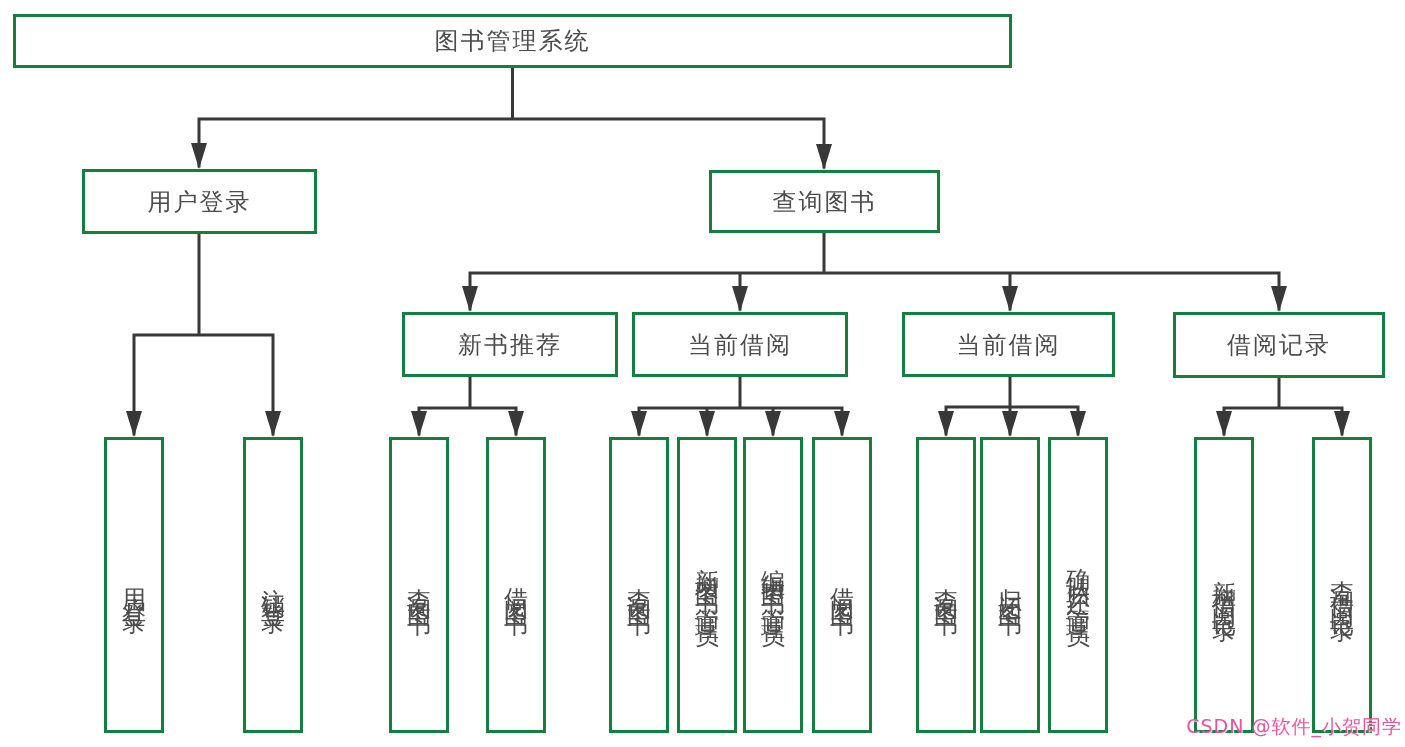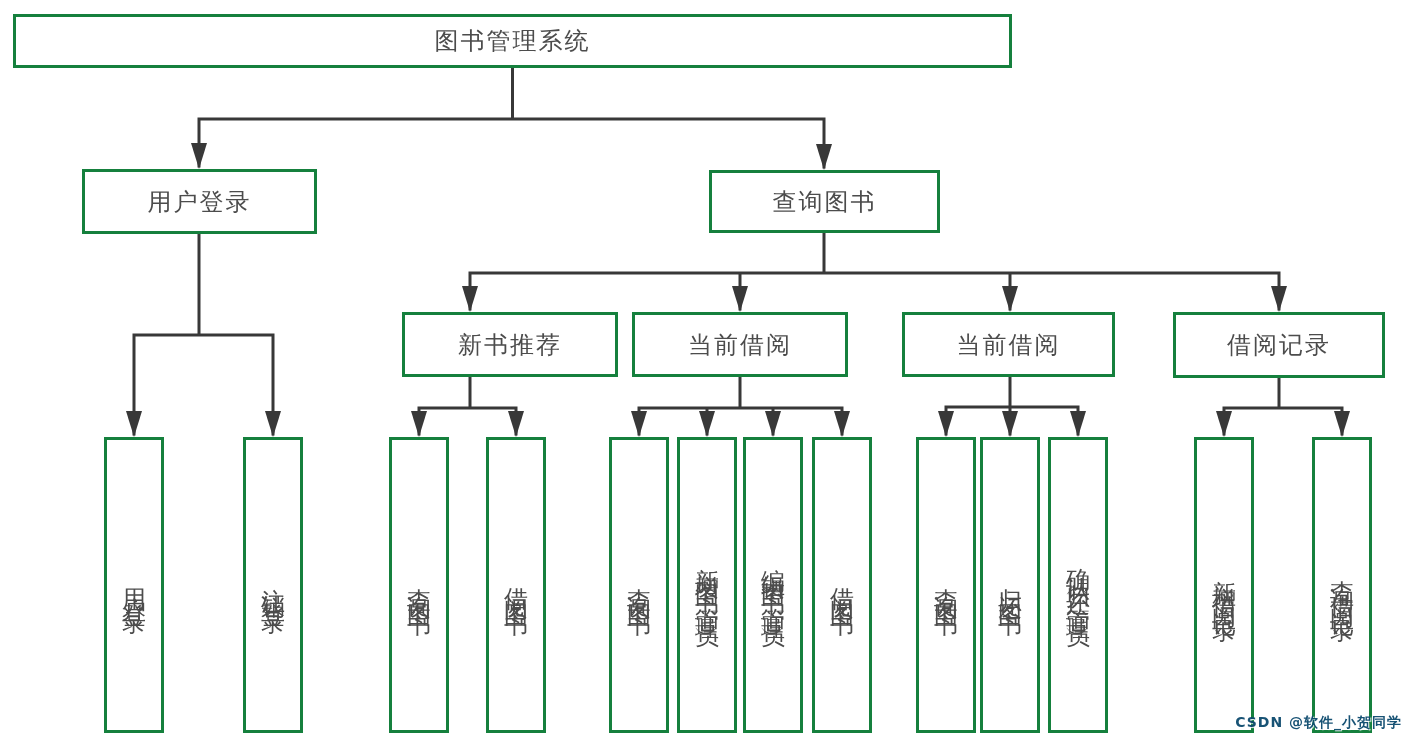--- a/index.html
+++ b/index.html
@@ -26,27 +26,26 @@
   .vbox .vtext{
     writing-mode:vertical-rl;
     text-orientation:mixed;
     letter-spacing:8px;
     line-height:1;
     white-space:nowrap;
   }
   .watermark{
     position:absolute;
     top:714px;right:3px;
-    font-size:14px;
-    color:#0c4a6e;
+    font-size:19px;
+    color:#ec4899;
     letter-spacing:1px;
     text-shadow:1px 1px 1px #ffffff;
     z-index:10;
     opacity:0.95;
-    font-weight:bold;
   }
   
   #b-root {left:13px;  top:14px;  width:999px; height:54px;}
   #b-login{left:82px;  top:169px; width:235px; height:65px;}
   #b-mgmt {left:709px; top:170px; width:231px; height:63px;}
   #b-nbr  {left:362px; top:312px; width:216px; height:65px;margin-left:40px;}
   #b-bb   {left:632px; top:312px; width:216px; height:65px;}
   #b-cb   {left:902px; top:312px; width:213px; height:65px;text-align:right;}
   #b-br   {left:1173px;top:312px; width:212px; height:66px;}
   

